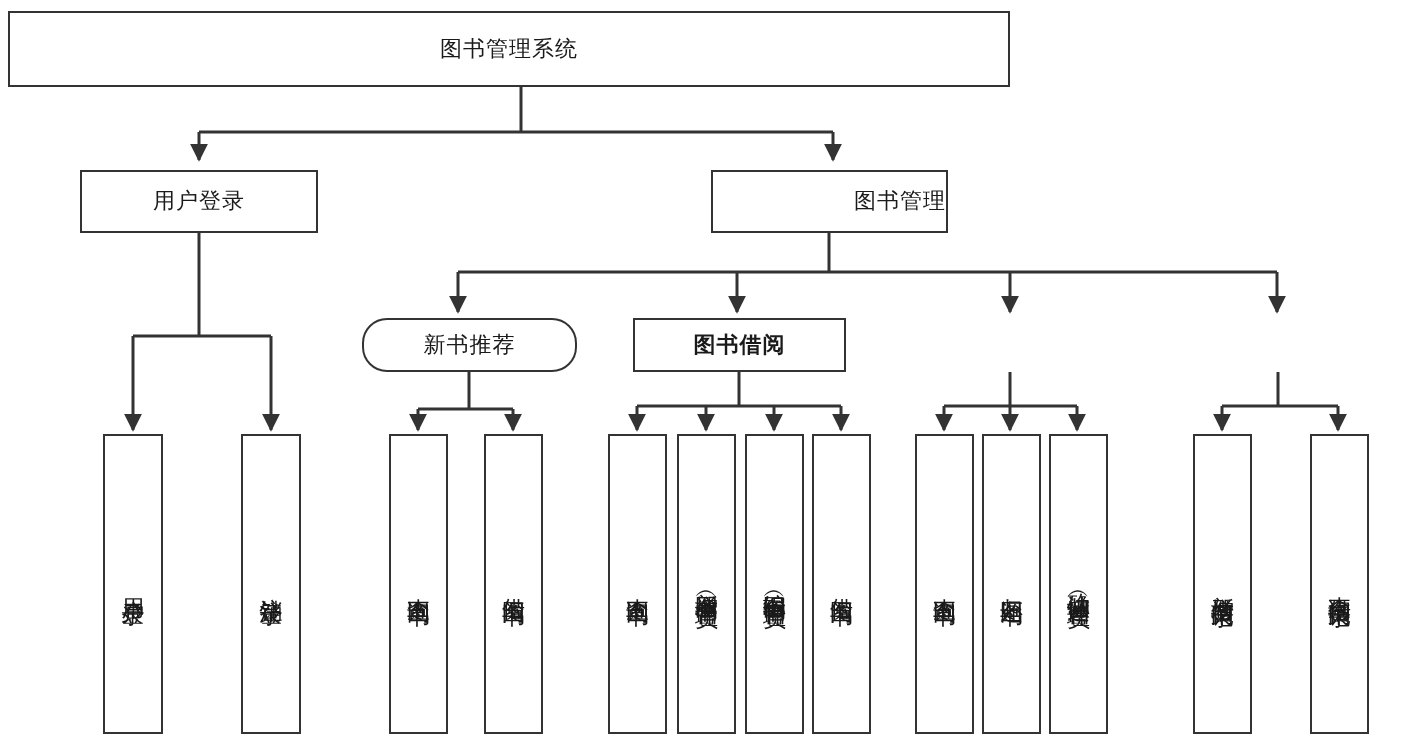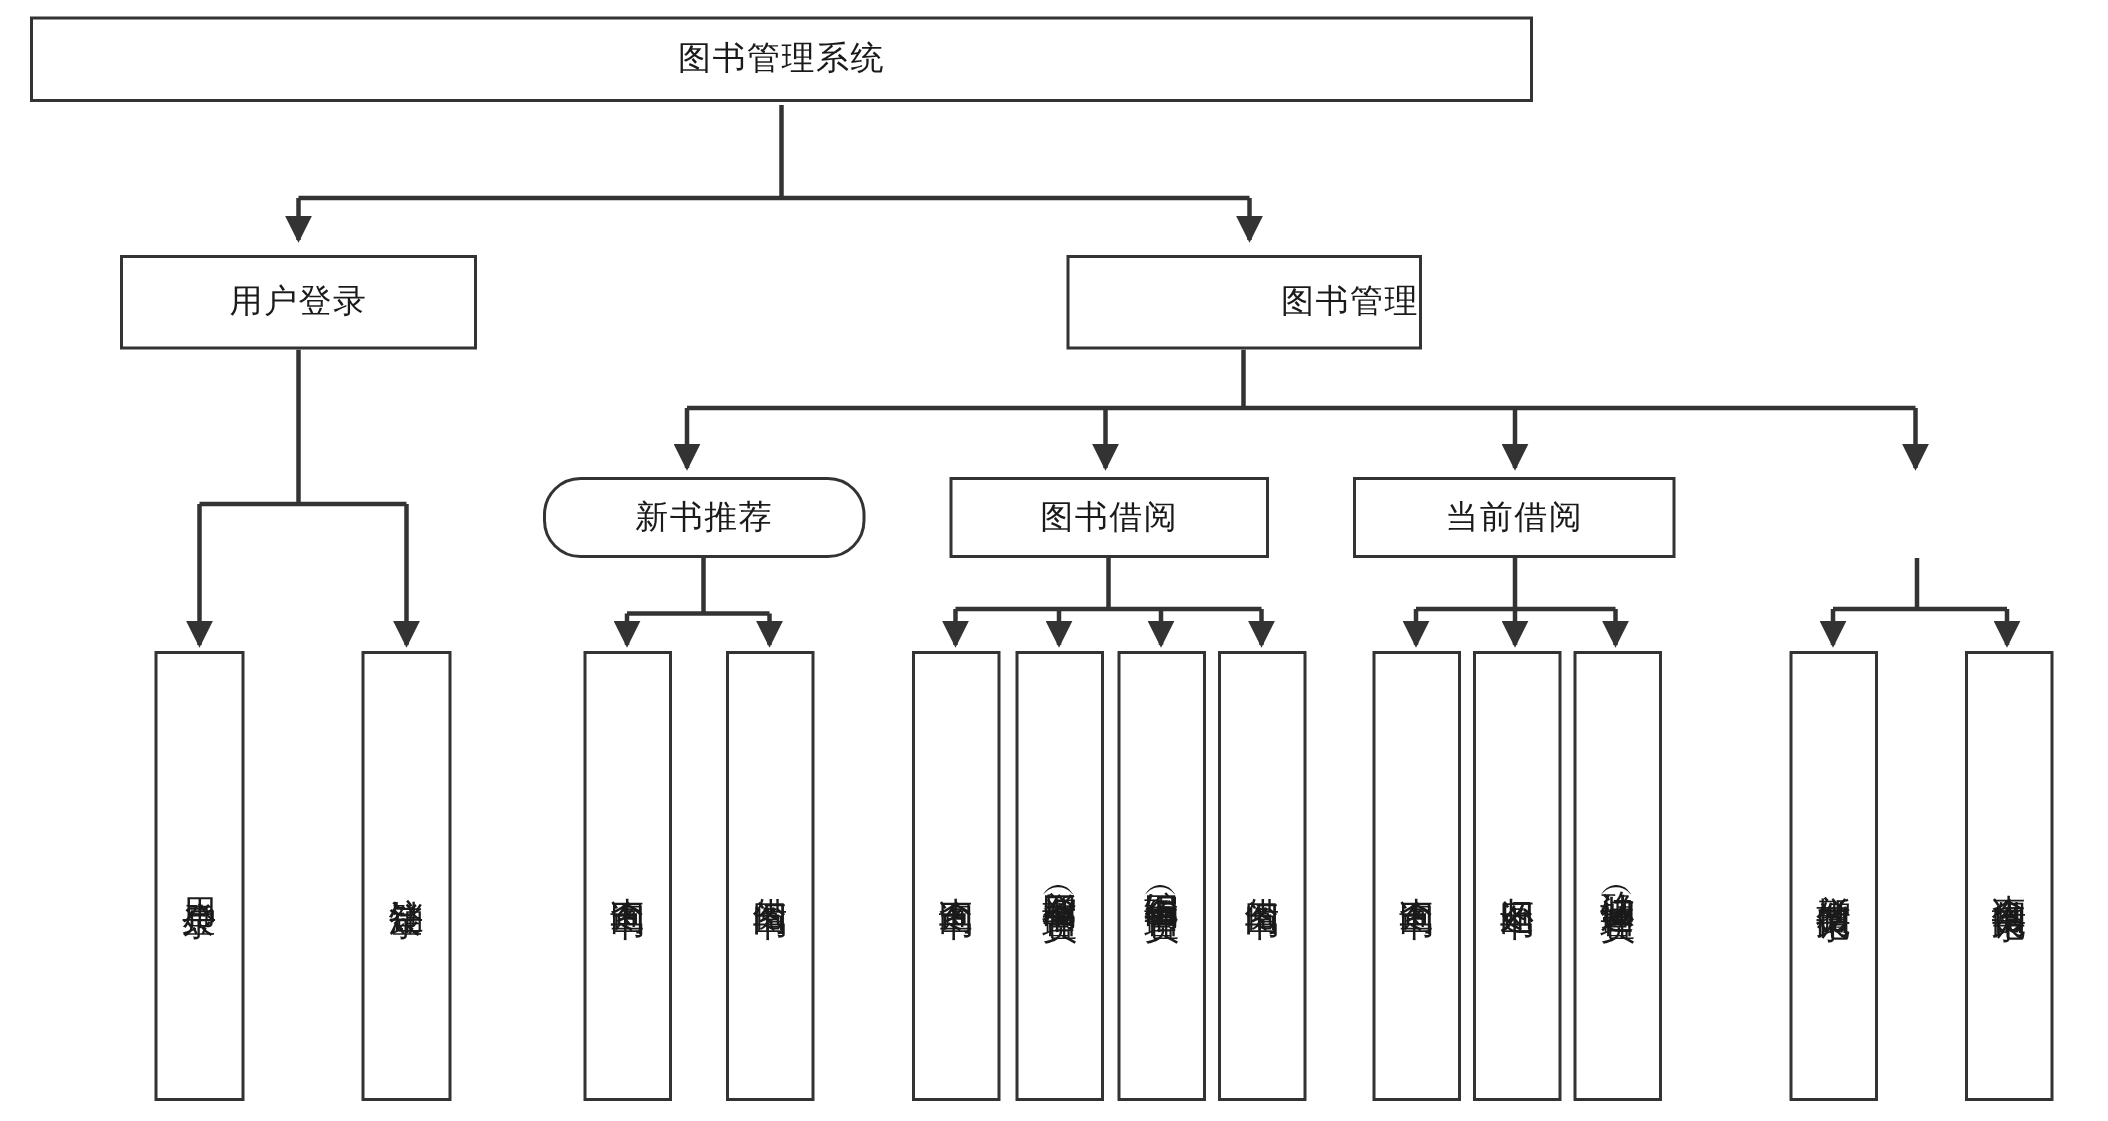--- a/index.html
+++ b/index.html
@@ -111,43 +111,40 @@
       <path d="M 1010 406 L 1010 430" marker-end="url(#arrow)"></path>
       <path d="M 1077 406 L 1077 430" marker-end="url(#arrow)"></path>
 
       <path d="M 1278 372 L 1278 406"></path>
       <path d="M 1222 406 L 1338 406"></path>
       <path d="M 1222 406 L 1222 430" marker-end="url(#arrow)"></path>
       <path d="M 1338 406 L 1338 430" marker-end="url(#arrow)"></path>
     </g>
   </svg>
 
-  <div class="node node-h node-root" style="left:20px; top:11px; width:1002px; height:57px;">
+  <div class="node node-h node-root" style="left:8px; top:11px; width:1002px; height:76px;">
     <span>图书管理系统</span>
   </div>
 
   <div class="node node-h" style="left:80px; top:170px; width:238px; height:63px;">
     <span>用户登录</span>
   </div>
 
   <div class="node node-h" style="left:711px; top:170px; width:237px; height:63px;justify-content:flex-end;">
     <span>图书管理</span>
   </div>
 
   <div class="node node-h" style="left:362px; top:318px; width:215px; height:54px;border-radius:25px;">
     <span>新书推荐</span>
   </div>
 
-  <div class="node node-h" style="left:633px; top:318px; width:213px; height:54px;">
+  <div class="node node-h" style="left:633px; top:318px; width:213px; height:54px;font-weight:bold;">
     <span>图书借阅</span>
   </div>
 
-  <div class="node node-h" style="left:902px; top:318px; width:215px; height:54px;">
-    <span>当前借阅</span>
-  </div>
 
 
   <div class="node node-v" style="left:103px; top:434px; width:60px; height:300px;">
     <span>用户登录</span>
   </div>
 
   <div class="node node-v" style="left:241px; top:434px; width:60px; height:300px;">
     <span>注销登录</span>
   </div>
 

